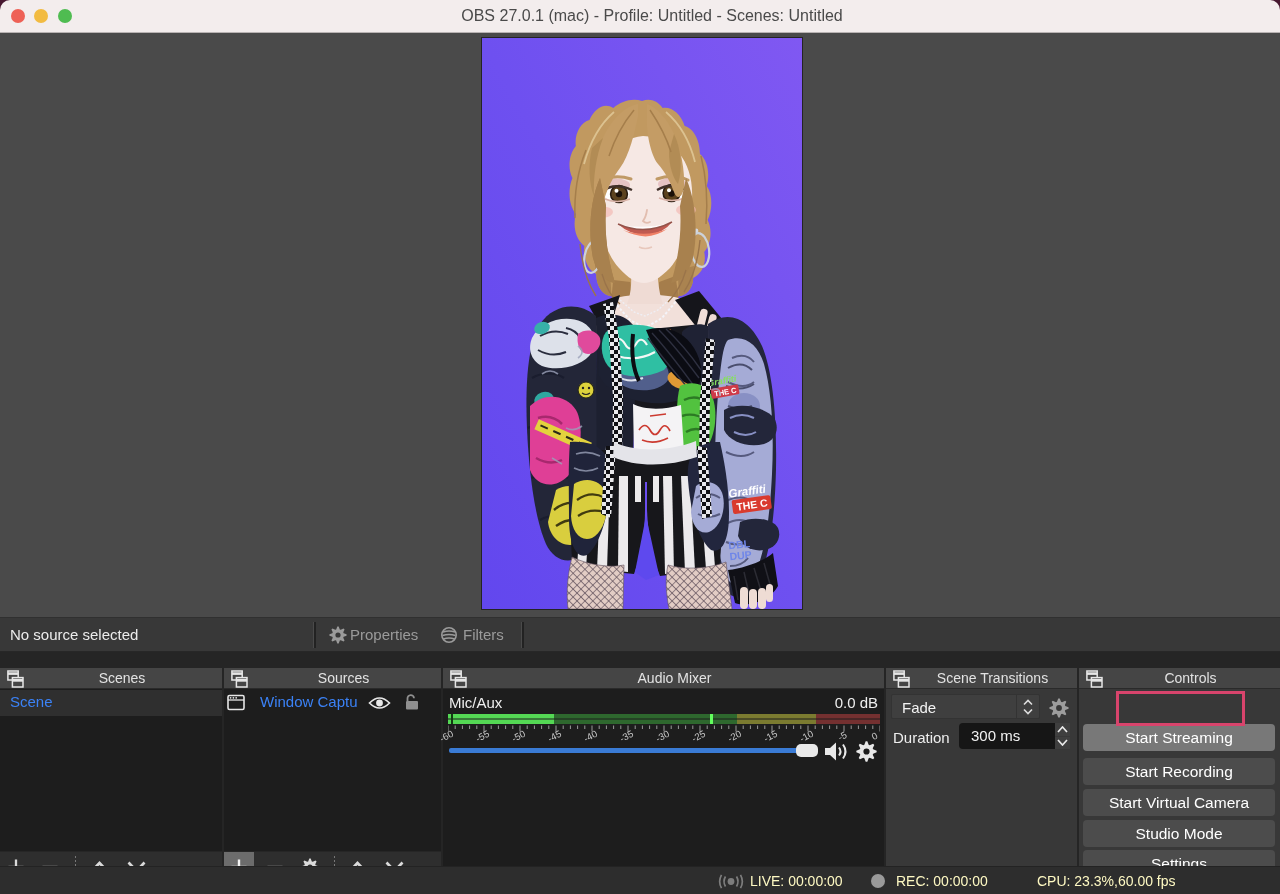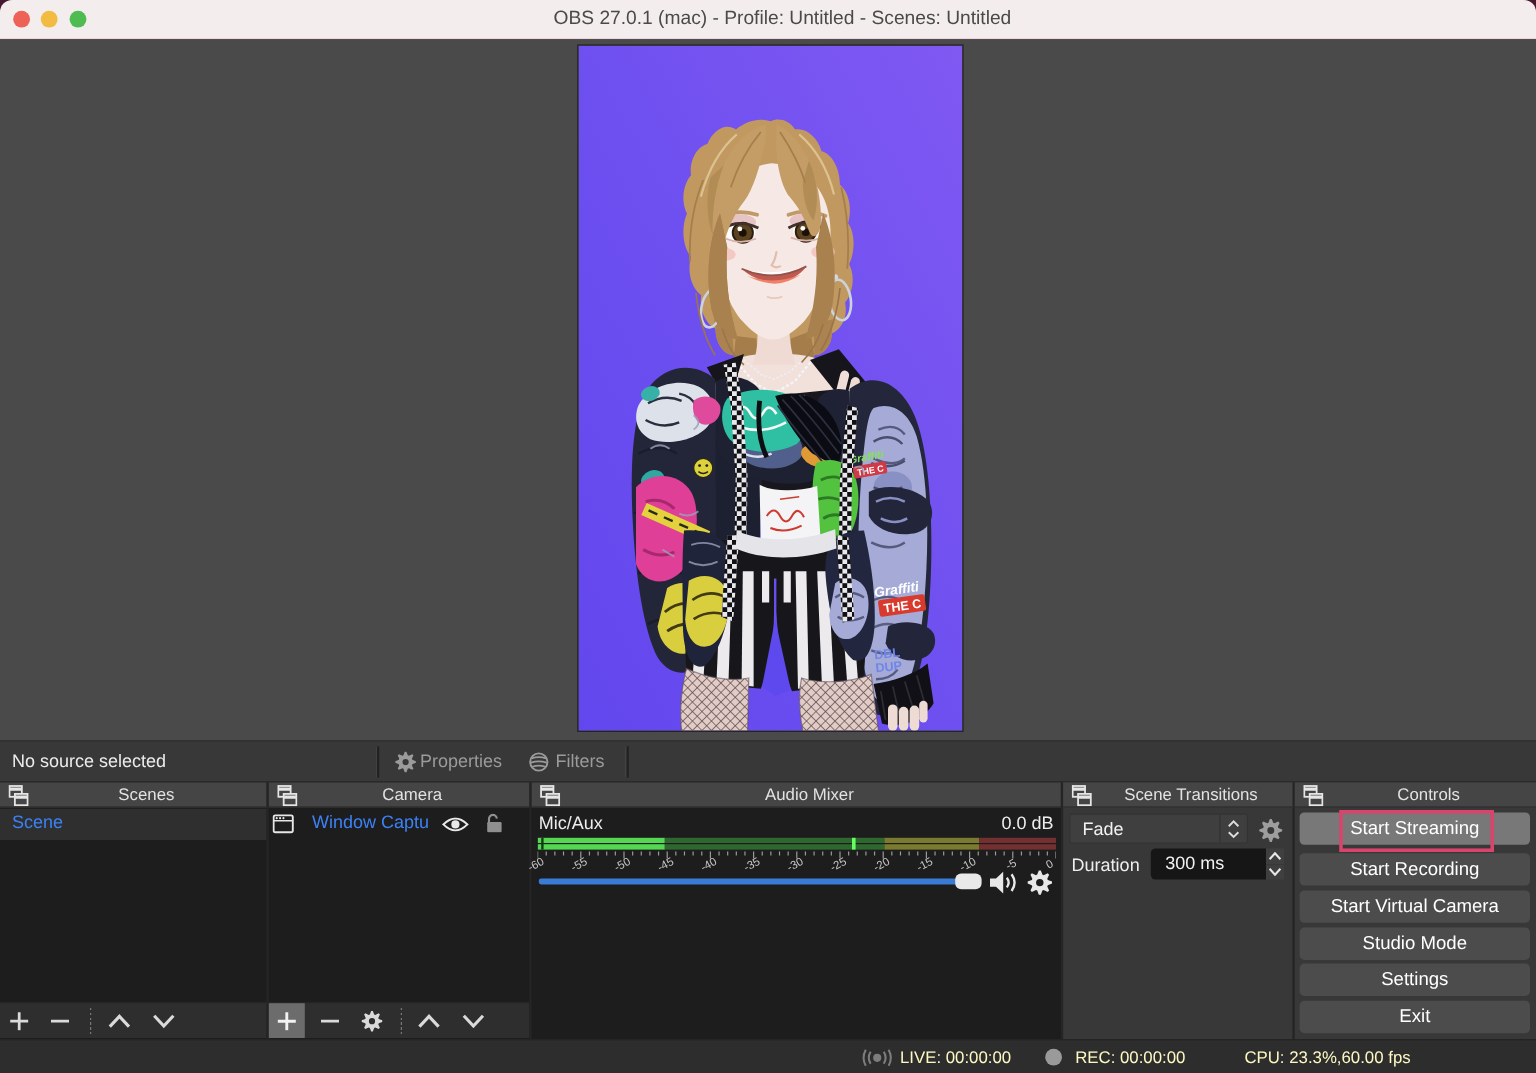--- a/index.html
+++ b/index.html
@@ -16,33 +16,33 @@
   #preview{left:0;top:33px;width:1280px;height:584px;background:#4a4a4a;}
   #canvas{left:482px;top:38px;width:320px;height:571px;outline:1px solid #242424;}
   
   #srcbar{left:0;top:617px;width:1280px;height:35px;background:#383838;
      border-top:1px solid #303030;border-bottom:1px solid #272727;box-sizing:border-box;}
   #srcbar .lbl{position:absolute;top:8px;font-size:15px;color:#ececec;text-align:center;}
   #srcbar .glbl{position:absolute;top:8px;font-size:15px;color:#9b9b9b;}
   .vsep{position:absolute;top:4px;width:3px;height:26px;background:#222222;border-left:1px solid #4a4a4a;box-sizing:border-box;}
   
   #panels{left:0;top:652px;width:1280px;height:214px;background:#252525;}
-  .panel{position:absolute;top:0;height:214px;background:#1d1d1d;}
+  .panel{position:absolute;top:16px;height:214px;background:#1d1d1d;}
   .phead{position:absolute;left:0;top:0;width:100%;height:21px;background:#454545;
      border-bottom:1px solid #2a2a2a;box-sizing:border-box;}
   .ptitle{padding-left:22px;width:calc(100% - 22px);text-align:center;font-size:14px;color:#e2e2e2;line-height:21px;}
   .dockic{position:absolute;left:7px;top:1px;}
   .ptool{position:absolute;left:0;bottom:1px;width:100%;height:30px;background:#2e2e2e;
      border-top:1px solid #262626;box-sizing:border-box;}
   .row{position:absolute;left:0;top:22px;width:100%;height:26px;font-size:15px;color:#3b82f6;}
   .dotsep{position:absolute;top:4px;width:1px;height:22px;
      background-image:repeating-linear-gradient(#777 0 2px,transparent 2px 4px);}
   
   .cbtn{position:absolute;left:4px;width:192px;height:27px;background:#4c4c4c;
-     border-radius:4px;text-align:center;font-size:15.5px;color:#fff;line-height:27px;}
+     border-radius:4px;text-align:center;font-size:15.5px;color:#fff;line-height:27px;margin-top:31px;}
   
   #statusbar{left:0;top:866px;width:1280px;height:28px;background:#2d2d2d;
      border-top:1px solid #232323;box-sizing:border-box;font-size:14px;color:#fef9c3;}
   #statusbar span{position:absolute;top:6px;}
 </style>
 </head>
 <body>
 
 <div id="titlebar" class="abs">
   <div class="tl" style="left:11px;background:#ee6156;"></div>
@@ -359,21 +359,21 @@
   <div class="panel" style="left:224px;width:217px;">
     <div class="phead">
         <svg class="dockic" width="17" height="19" viewBox="0 0 17 19">
           <g stroke="#e6e6e6" stroke-width="1.5" fill="none">
             <rect x="0.9" y="2" width="10.3" height="9"></rect>
             <path d="M0.9 4.6 L11.2 4.6" stroke-width="2.6"></path>
           </g>
           <rect x="5.4" y="8.6" width="10.6" height="9.4" fill="#454545" stroke="#e6e6e6" stroke-width="1.5"></rect>
           <path d="M5.4 11.3 L16 11.3" stroke="#e6e6e6" stroke-width="2.8"></path>
         </svg>
-      <div class="ptitle">Camera</div>
+      <div class="ptitle">Sources</div>
       </div>
     <div class="row">
       <svg class="abs" style="left:3px;top:4px;" width="18" height="17" viewBox="0 0 18 17">
           <rect x="1" y="1.5" width="16" height="14" rx="1.5" fill="none" stroke="#e6e6e6" stroke-width="1.6"></rect>
           <line x1="1" y1="6" x2="17" y2="6" stroke="#e6e6e6" stroke-width="1.3"></line>
           <circle cx="3.6" cy="3.8" r="0.9" fill="#e6e6e6"></circle>
           <circle cx="6.4" cy="3.8" r="0.9" fill="#e6e6e6"></circle>
           <circle cx="9.2" cy="3.8" r="0.9" fill="#e6e6e6"></circle>
         </svg>
       <span style="position:absolute;left:36px;top:3px;">Window Captu</span>

